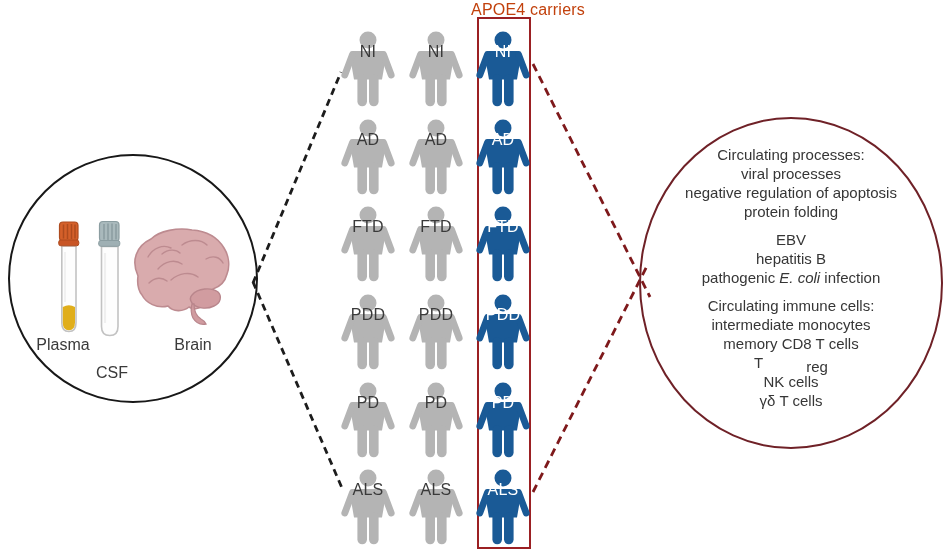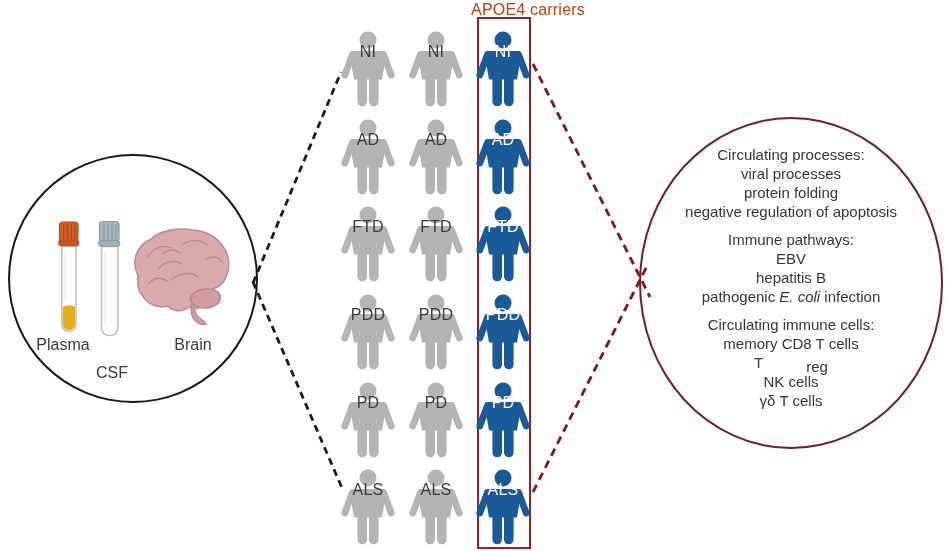--- a/index.html
+++ b/index.html
@@ -231,31 +231,31 @@
     <svg viewBox="0 0 56 78">
         <use href="#person-shape"></use>
       </svg>
     <span class="plabel">ALS</span>
   </div>
 
   <div class="abs findings-circle">
     <div class="fsec">
       <div class="fline">Circulating processes:</div>
       <div class="fline">viral processes</div>
+      <div class="fline">negative regulation of apoptosis</div>
       <div class="fline">protein folding</div>
-      <div class="fline">negative regulation of apoptosis</div>
     </div>
     <div class="fsec">
-      <div class="fline">Immune pathways:</div>
       <div class="fline">EBV</div>
       <div class="fline">hepatitis B</div>
       <div class="fline"><span>pathogenic </span><i>E. coli</i><span> infection</span></div>
     </div>
     <div class="fsec">
       <div class="fline">Circulating immune cells:</div>
+      <div class="fline">intermediate monocytes</div>
       <div class="fline">memory CD8 T cells</div>
       <div class="fline"><span>T</span><sub>reg</sub></div>
       <div class="fline">NK cells</div>
       <div class="fline">γδ T cells</div>
     </div>
   </div>
 
 </div>
 
 </body></html>

